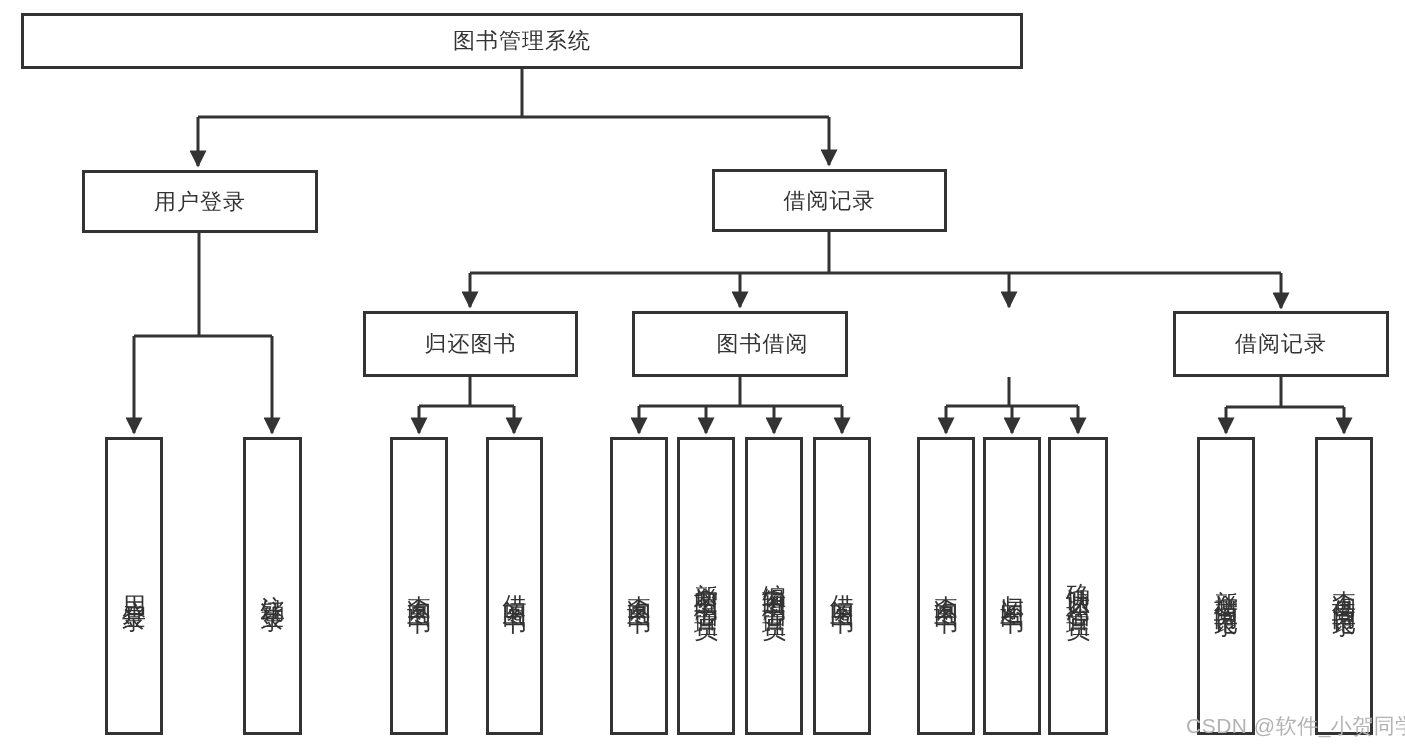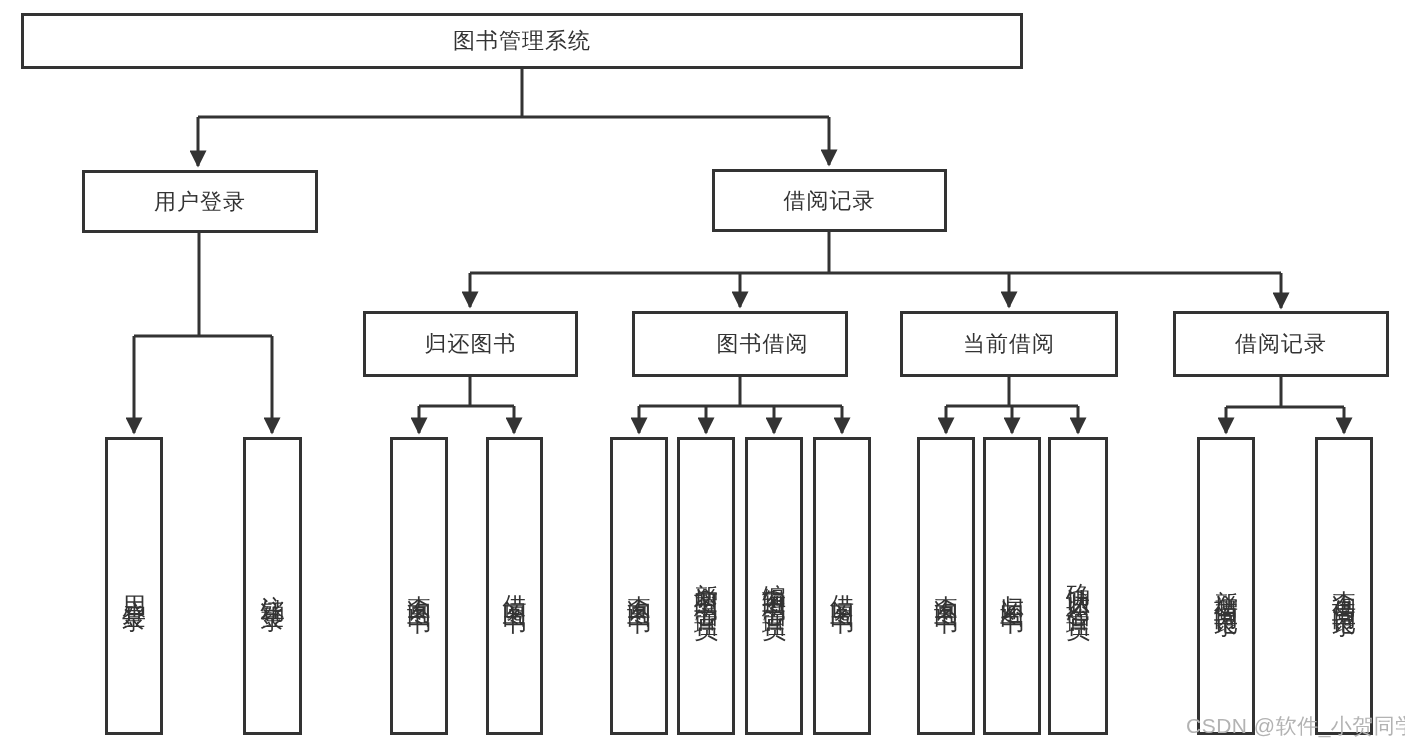--- a/index.html
+++ b/index.html
@@ -130,23 +130,20 @@
   <div class="hbox" style="left:712px; top:169px; width:235px; height:63px;">
     <span>借阅记录</span>
   </div>
 
   <div class="hbox" style="left:363px; top:311px; width:215px; height:66px;">
     <span>归还图书</span>
   </div>
   <div class="hbox" style="left:632px; top:311px; width:216px; height:66px;padding-left:45px;">
     <span>图书借阅</span>
   </div>
-  <div class="hbox" style="left:900px; top:311px; width:218px; height:66px;">
-    <span>当前借阅</span>
-  </div>
   <div class="hbox" style="left:1173px; top:311px; width:216px; height:66px;font-family:Liberation Mono, monospace;">
     <span>借阅记录</span>
   </div>
 
   <div class="vbox" style="left:105px; width:58px;">
     <span class="vtext">用户登录</span>
   </div>
   <div class="vbox" style="left:243px; width:59px;">
     <span class="vtext">注销登录</span>
   </div>

